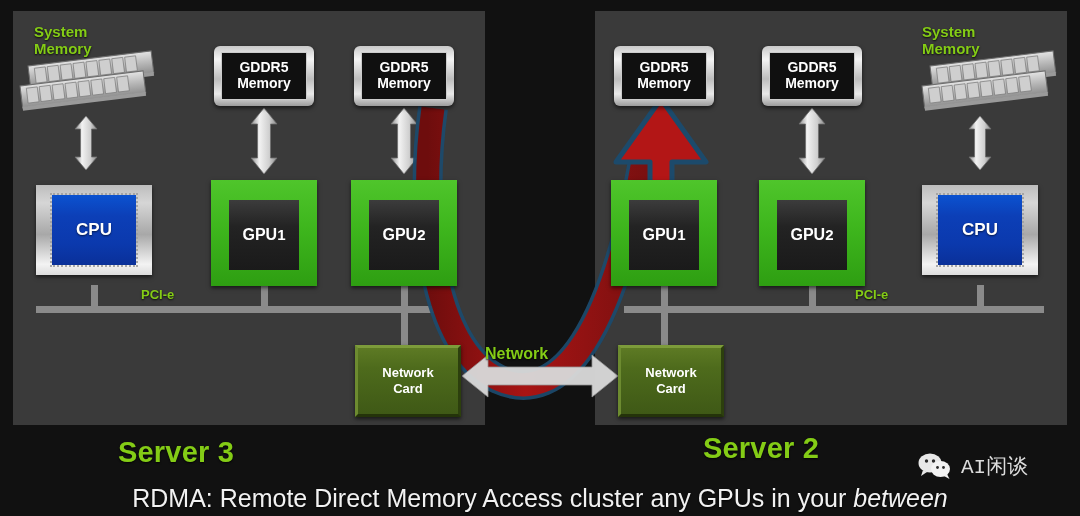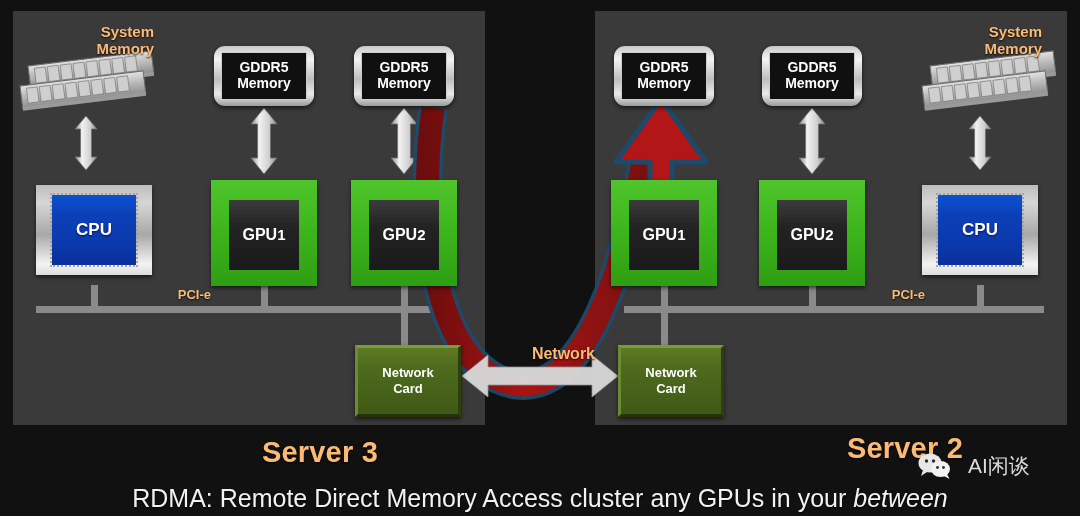--- a/index.html
+++ b/index.html
@@ -15,32 +15,32 @@
 
   
   .server-panel{
     position:absolute;top:11px;height:414px;
     background:#3a3a3a;
   }
   #panel-left{left:13px;width:472px;}
   #panel-right{left:595px;width:472px;}
 
   
-  .lbl{position:absolute;color:#fdba74;text-align:right;
+  .lbl{position:absolute;color:#84cc16;text-align:left;
        font-weight:bold;line-height:1.12;
        text-shadow:0 1px 2px rgba(0,0,0,.85);}
 
   .sysmem-label{font-size:15px;width:120px;}
   .pcie-label{font-size:13px;width:70px;}
   .network-label{font-size:16px;width:110px;}
   .server-label{font-size:29px;width:260px;letter-spacing:.2px;}
 
   
   .gddr{
-    position:absolute;width:100px;height:60px;border-radius:11px;
+    position:absolute;width:100px;height:60px;border-radius:6px;
     background:linear-gradient(180deg,#c9c9c9 0%,#f4f4f4 22%,#bdbdbd 55%,#e9e9e9 80%,#9c9c9c 100%);
     box-shadow:0 2px 4px rgba(0,0,0,.6);
     display:flex;align-items:center;justify-content:center;
   }
   .gddr-inner{
     width:84px;height:46px;background:#101010;
     border:1px solid #cccccc;
     display:flex;flex-direction:column;align-items:center;justify-content:center;
     color:#fff;font-size:14px;font-weight:bold;line-height:1.12;
   }
@@ -91,21 +91,21 @@
   
   #caption{
     position:absolute;left:0;bottom:3px;width:1080px;text-align:center;
     color:#f2f2f2;font-size:25px;font-weight:normal;
     text-shadow:0 1px 2px rgba(0,0,0,.8);
     white-space:nowrap;
   }
   #caption .ital{font-style:italic;}
 
   
-  #watermark{position:absolute;left:918px;top:452px;display:flex;align-items:center;gap:16px;}
+  #watermark{position:absolute;left:918px;top:452px;display:flex;align-items:center;gap:9px;font-family:Liberation Mono, monospace;}
   #watermark .wm-text{color:#dcdcdc;font-size:21px;font-weight:normal;}
 
   svg{overflow:visible;}
   #overlay{position:absolute;left:0;top:0;width:1080px;height:516px;pointer-events:none;}
 </style>
 </head>
 <body>
 
 <div id="stage">
 

